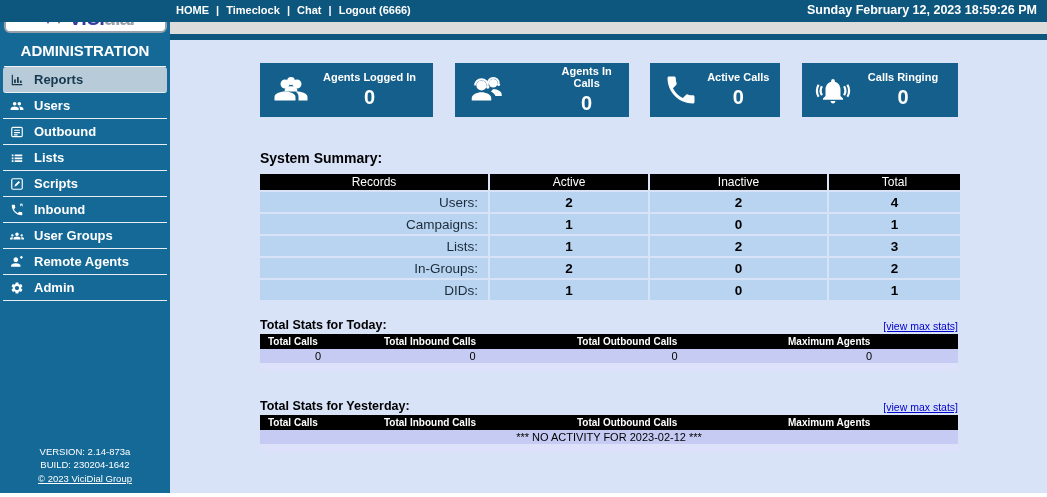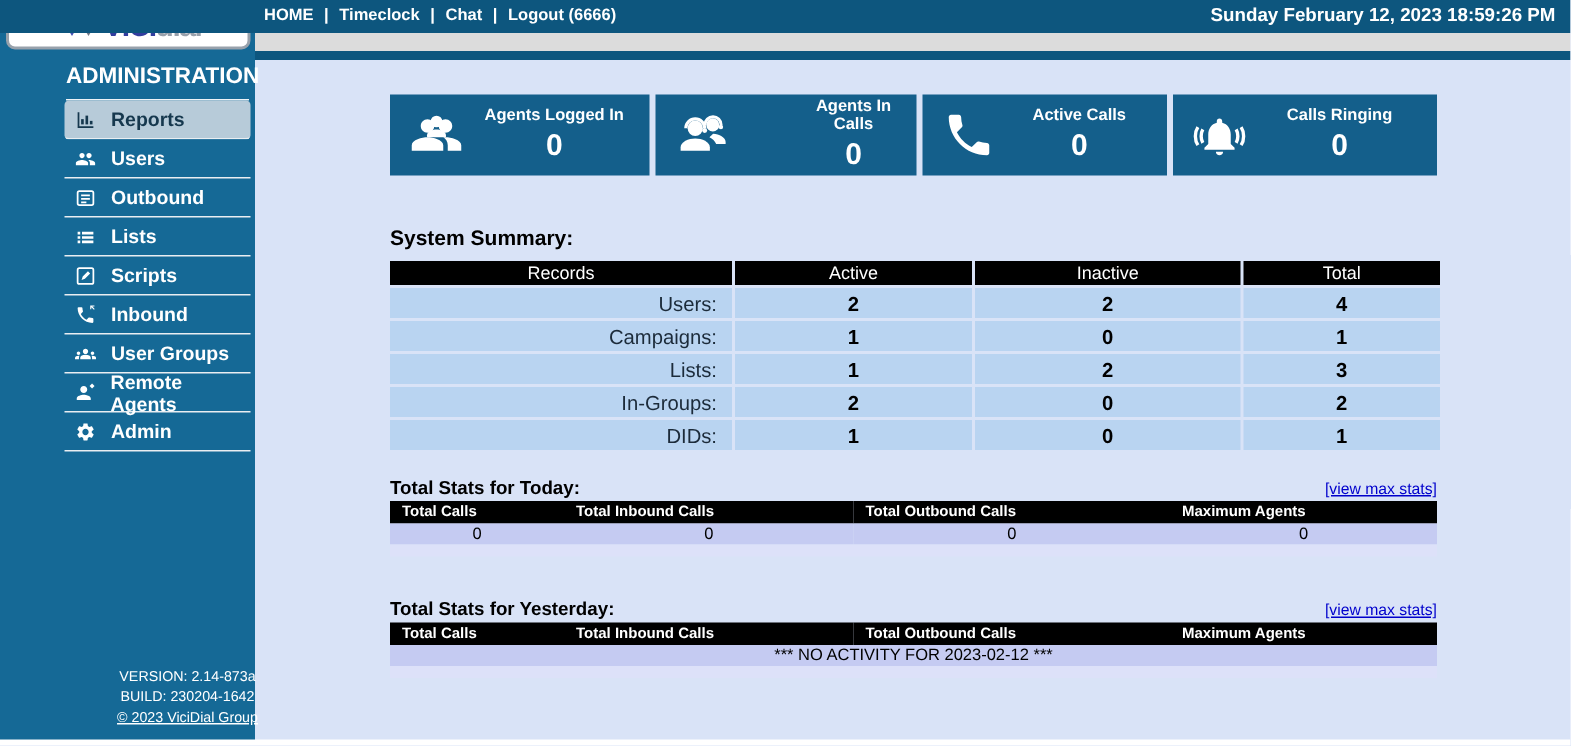--- a/index.html
+++ b/index.html
@@ -14,21 +14,21 @@
   .topnav { position:absolute; left:176px; top:4px; color:#fff; font-size:11px; font-weight:bold; white-space:nowrap; }
   .topnav a { color:#fff; text-decoration:none; }
   .topnav .sep { margin:0 4px; }
   .datetime { position:absolute; right:10px; top:3px; color:#fff; font-size:12.5px; font-weight:bold; }
 
   
   .gray-strip { position:absolute; top:22px; left:170px; right:0; height:12px; background:#dcdcdc; z-index:1; }
   .blue-strip { position:absolute; top:34px; left:170px; right:0; height:6px; background:#0d567e; z-index:1; }
 
   
-  .sidebar { position:absolute; top:0; left:0; width:170px; height:493px; background:#156996; z-index:2;padding-left:40px; }
+  .sidebar { position:absolute; top:0; left:0; width:170px; height:493px; background:#156996; z-index:2; }
   .logo-box {
     position:absolute; top:2px; left:4px; width:163px; height:31px; z-index:4;
     background:#fff; border:2px solid #98a1ab; border-radius:6px;
     display:flex; align-items:center; justify-content:center; gap:2px;
   }
   .logo-text { font-size:20px; font-weight:bold; letter-spacing:-1px; line-height:1; }
   .logo-vici { color:#323d9e; }
   .logo-dial { color:#98a0ab; }
   .admin-title {
     margin:42px 4px 0 4px; padding-bottom:7px; text-align:center;
@@ -45,21 +45,21 @@
   .version-block a { color:#fff; }
 
   
   .content { position:absolute; top:40px; left:170px; right:0; height:453px; background:#d9e3f7; z-index:0; }
   .inner { margin:23px 0 0 90px; width:698px; }
 
   
   .stat-row { display:flex; justify-content:space-between; height:54px;border-radius:21px; }
   .stat-box { background:#145f8b; color:#fff; display:flex; align-items:center; padding:4px 8px; }
   .stat-box:nth-child(1){ width:173px; } .stat-box:nth-child(2){ width:174px;gap:44px; }
-  .stat-box:nth-child(3){ width:163px; } .stat-box:nth-child(4){ width:176px; }
+  .stat-box:nth-child(3){ width:130px; } .stat-box:nth-child(4){ width:156px; }
   .stat-icon { width:46px; display:flex; justify-content:center; }
   .stat-icon svg { width:36px; height:36px; }
   .stat-right { flex:1; text-align:center; }
   .stat-label { font-size:11px; font-weight:bold; }
   .stat-value { font-size:20px; font-weight:bold; margin-top:3px; }
 
   
   .section-title { margin:33px 0 6px 0; font-size:14px; font-weight:bold; color:#000; }
   table.summary { table-layout:fixed; width:702px; margin-left:-2px; border-collapse:separate; border-spacing:2px; }
   table.summary th { background:#000; color:#fff; font-size:12px; font-weight:normal; height:16px; text-align:center; }

